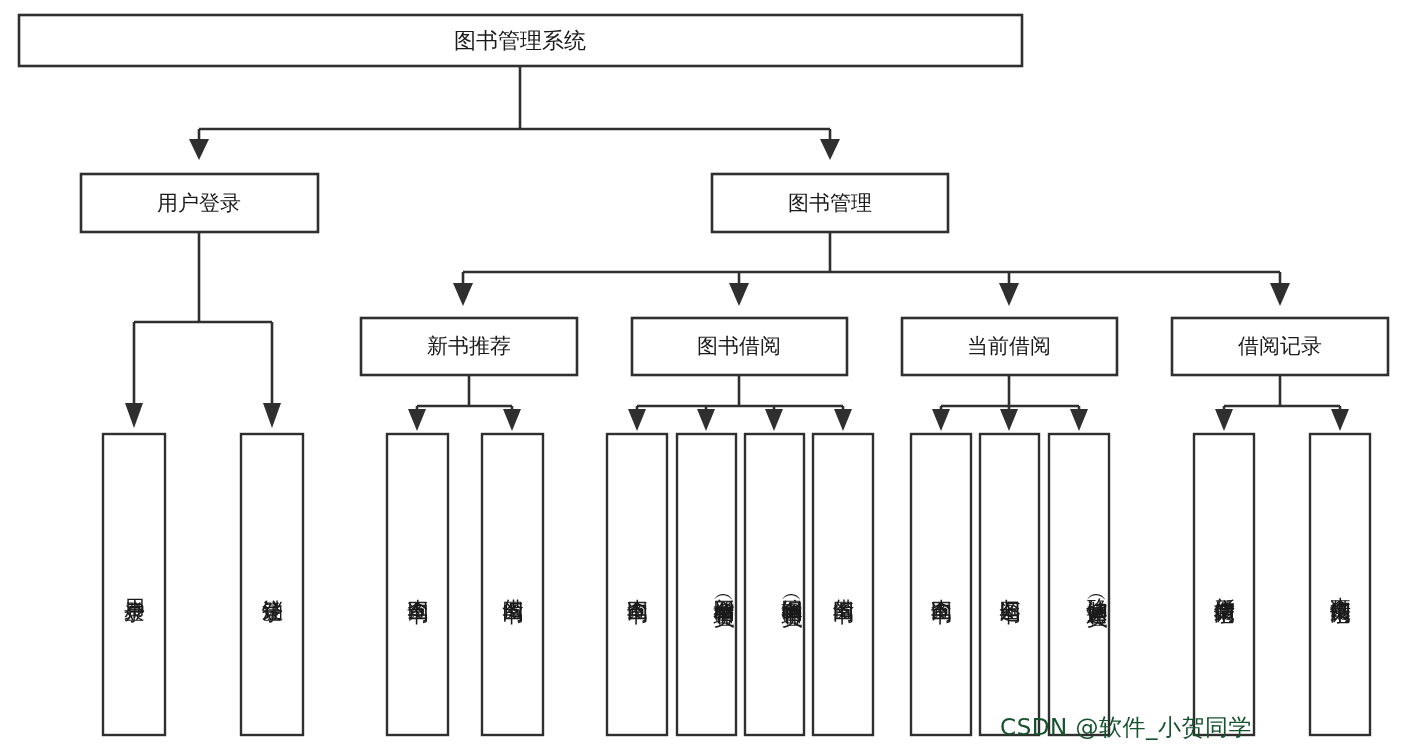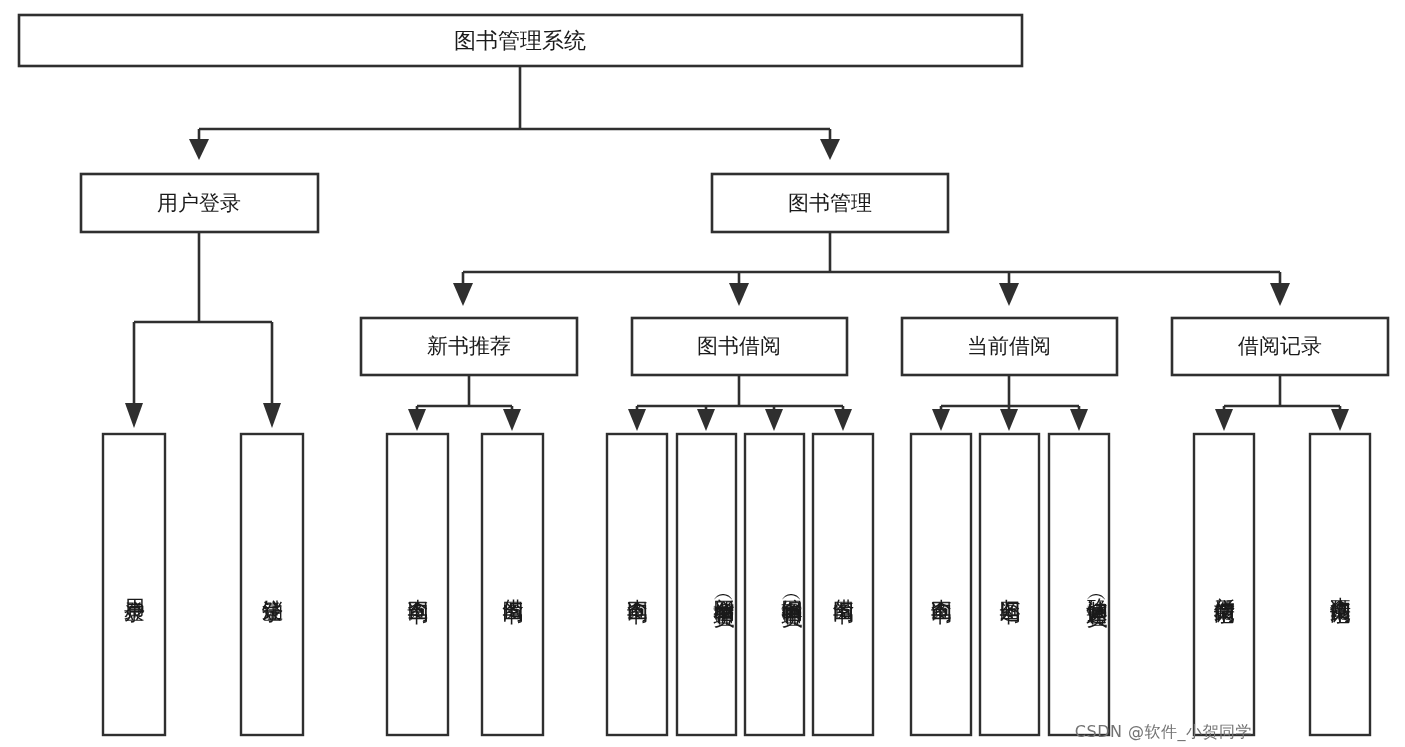--- a/index.html
+++ b/index.html
@@ -76,22 +76,22 @@
     justify-content: center;
     text-align: center;
     white-space: nowrap;
     pointer-events: none;
   }
   .watermark {
     position: absolute;
     right: 8px;
     bottom: 4px;
     font-family: "DejaVu Sans", "Liberation Sans", sans-serif;
-    font-size: 16px;
-    color: #737373;
+    font-size: 23px;
+    color: #14532d;
     white-space: nowrap;
     letter-spacing: 0.5px;
   }
 </style>
 </head>
 <body>
 
 <div id="diagram-root">
 
   <svg id="tree-svg" viewBox="0 0 1405 747">

